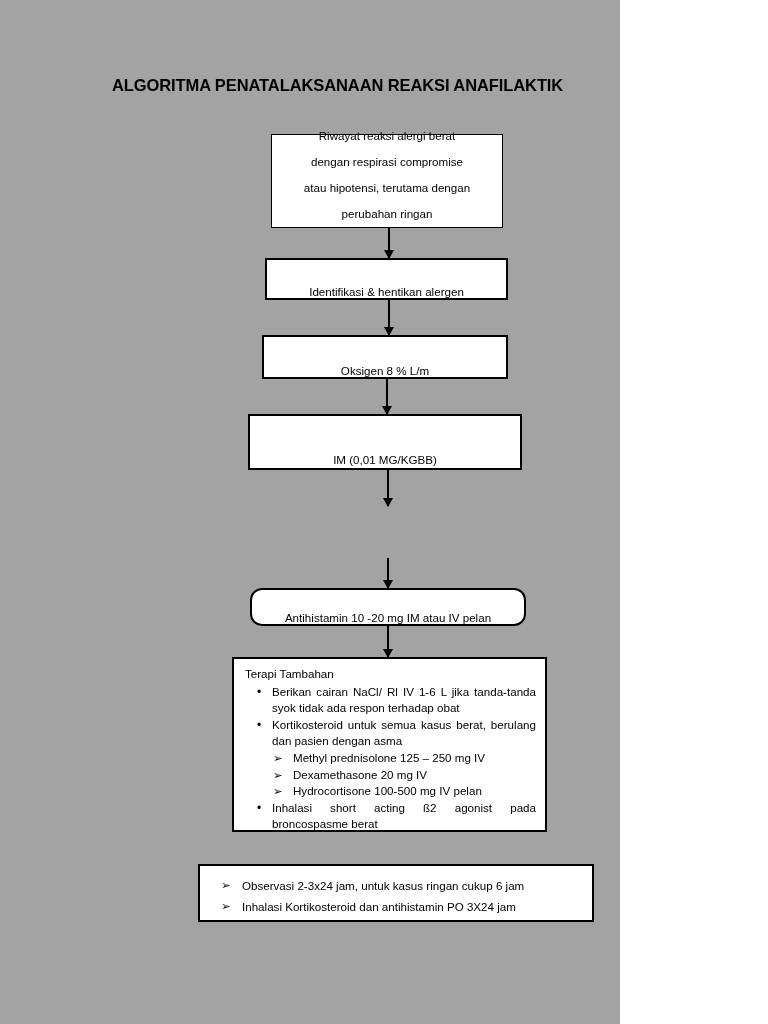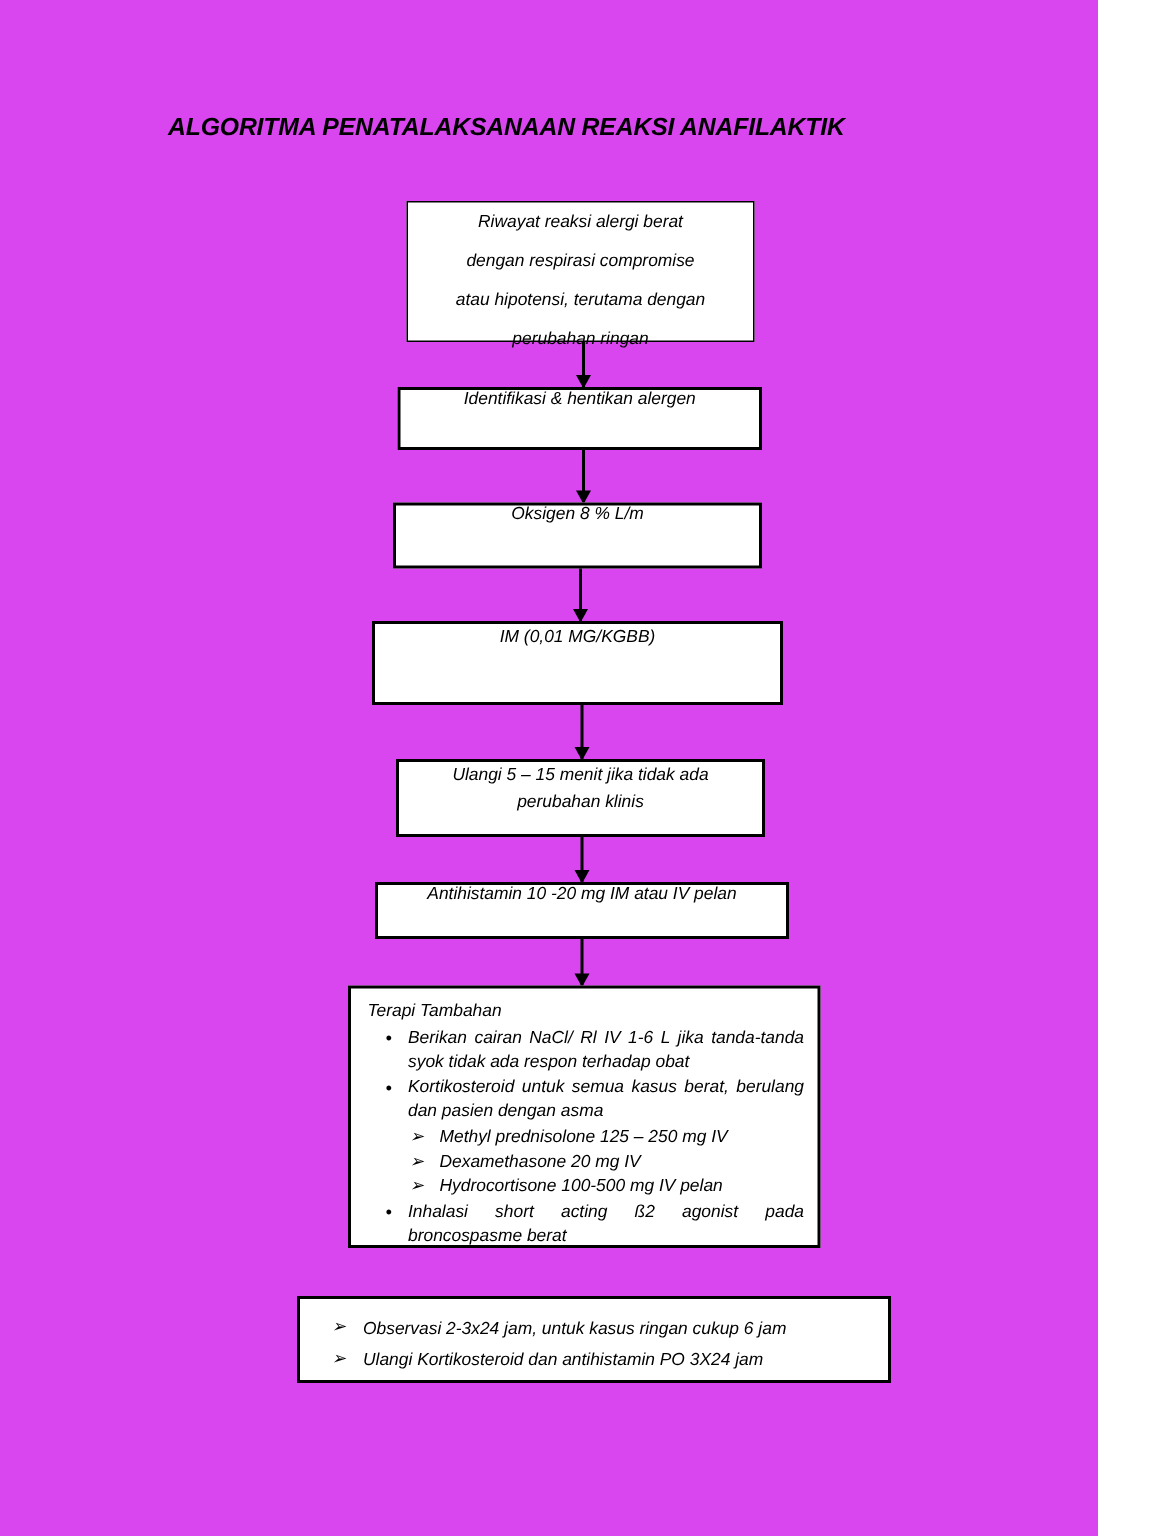--- a/index.html
+++ b/index.html
@@ -12,24 +12,23 @@
     height: 1024px;
     position: relative;
     font-family: "Liberation Sans", sans-serif;
     color: #000000;
     overflow: hidden;
   }
 
   #page {
     position: absolute;
     left: 0; top: 0;
-    width: 732px;
+    width: 620px;
     height: 1024px;
-    background: #d946ef;
-    font-style: italic;
+    background: #a3a3a3;
   }
 
   .title {
     position: absolute;
     left: 112px;
     top: 76px;
     width: 570px;
     font-size: 16.5px;
     font-weight: bold;
     letter-spacing: -0.1px;
@@ -37,21 +36,21 @@
     color: #000;
   }
 
   .node {
     position: absolute;
     box-sizing: border-box;
     background: #ffffff;
     border: 1.4px solid #000000;
     display: flex;
     flex-direction: column;
-    justify-content: flex-start;
+    justify-content: flex-end;
     text-align: center;
     font-size: 11.6px;
     line-height: 1.0;
     color: #000;
   }
   .node.thick { border-width: 2.1px; }
 
   .node .line { display: block; }
 
   
@@ -68,21 +67,21 @@
   }
   #box-adrenalin {
     left: 248px; top: 414px; width: 274px; height: 56px;
     line-height: 17px;
   }
   #box-ulangi {
     left: 264px; top: 506px; width: 246px; height: 52px;
     line-height: 18px;
   }
   #box-antihistamin {
-    left: 250px; top: 588px; width: 276px; height: 38px;
+    left: 250px; top: 588px; width: 276px; height: 38px; border-radius: 12px;
   }
 
   
   .arrow {
     position: absolute;
     width: 2.4px;
     background: #000000;
   }
   .arrow::after {
     content: "";
@@ -195,24 +194,20 @@
   </div>
 
   <div class="arrow" id="arrow-3"></div>
 
   <div class="node thick" id="box-adrenalin">
     <span class="line">IM (0,01 MG/KGBB)</span>
   </div>
 
   <div class="arrow" id="arrow-4"></div>
 
-  <div class="node thick" id="box-ulangi">
-    <span class="line">Ulangi 5 – 15 menit jika tidak ada</span>
-    <span class="line">perubahan klinis</span>
-  </div>
 
   <div class="arrow" id="arrow-5"></div>
 
   <div class="node thick" id="box-antihistamin">
     <span class="line">Antihistamin 10 -20 mg IM atau IV pelan</span>
   </div>
 
   <div class="arrow" id="arrow-6"></div>
 
   <div id="box-terapi">
@@ -248,18 +243,18 @@
   </div>
 
   <div id="box-observasi">
     <ul class="subs">
       <li>
         <span class="marker">➢</span>
         <span>Observasi 2-3x24 jam, untuk kasus ringan cukup 6 jam</span>
       </li>
       <li>
         <span class="marker">➢</span>
-        <span>Ulangi Kortikosteroid dan antihistamin PO 3X24 jam</span>
+        <span>Inhalasi Kortikosteroid dan antihistamin PO 3X24 jam</span>
       </li>
     </ul>
   </div>
 
 </div>
 
 </body></html>

